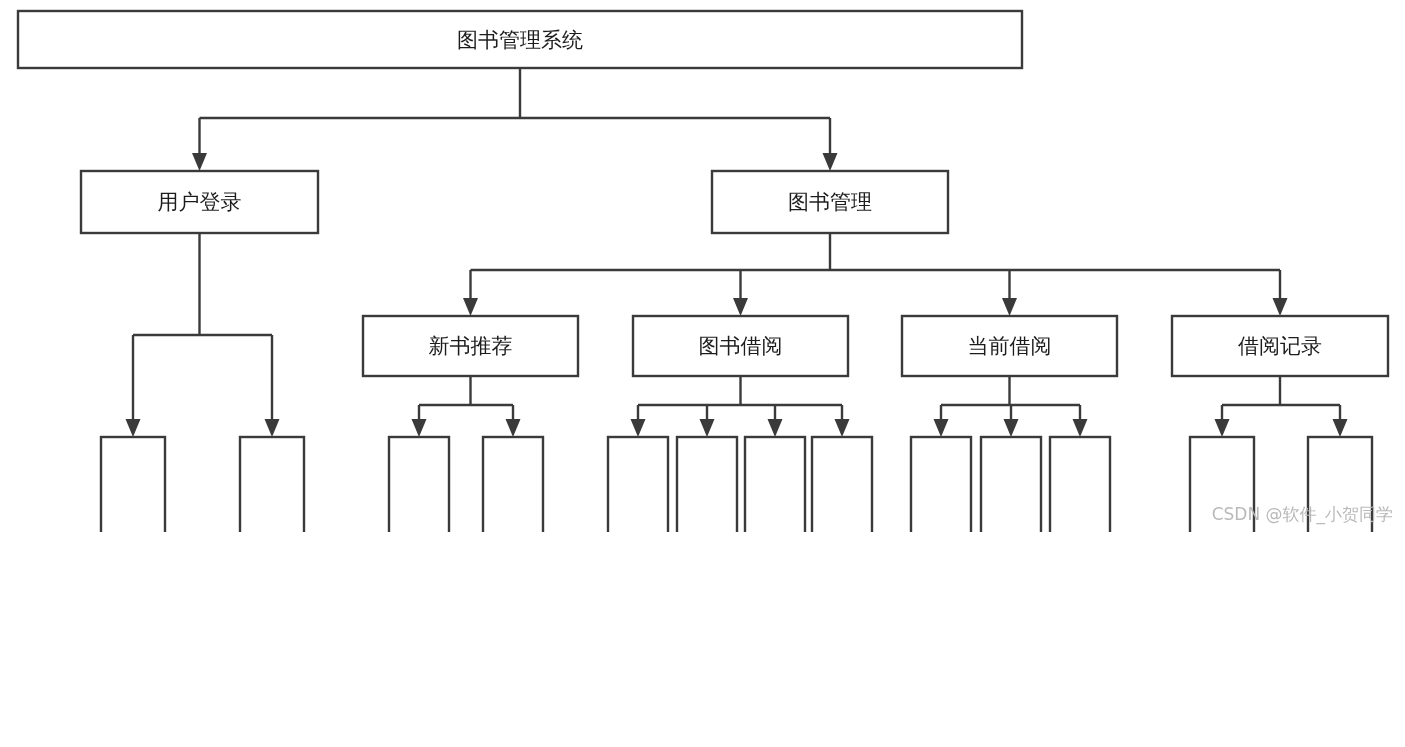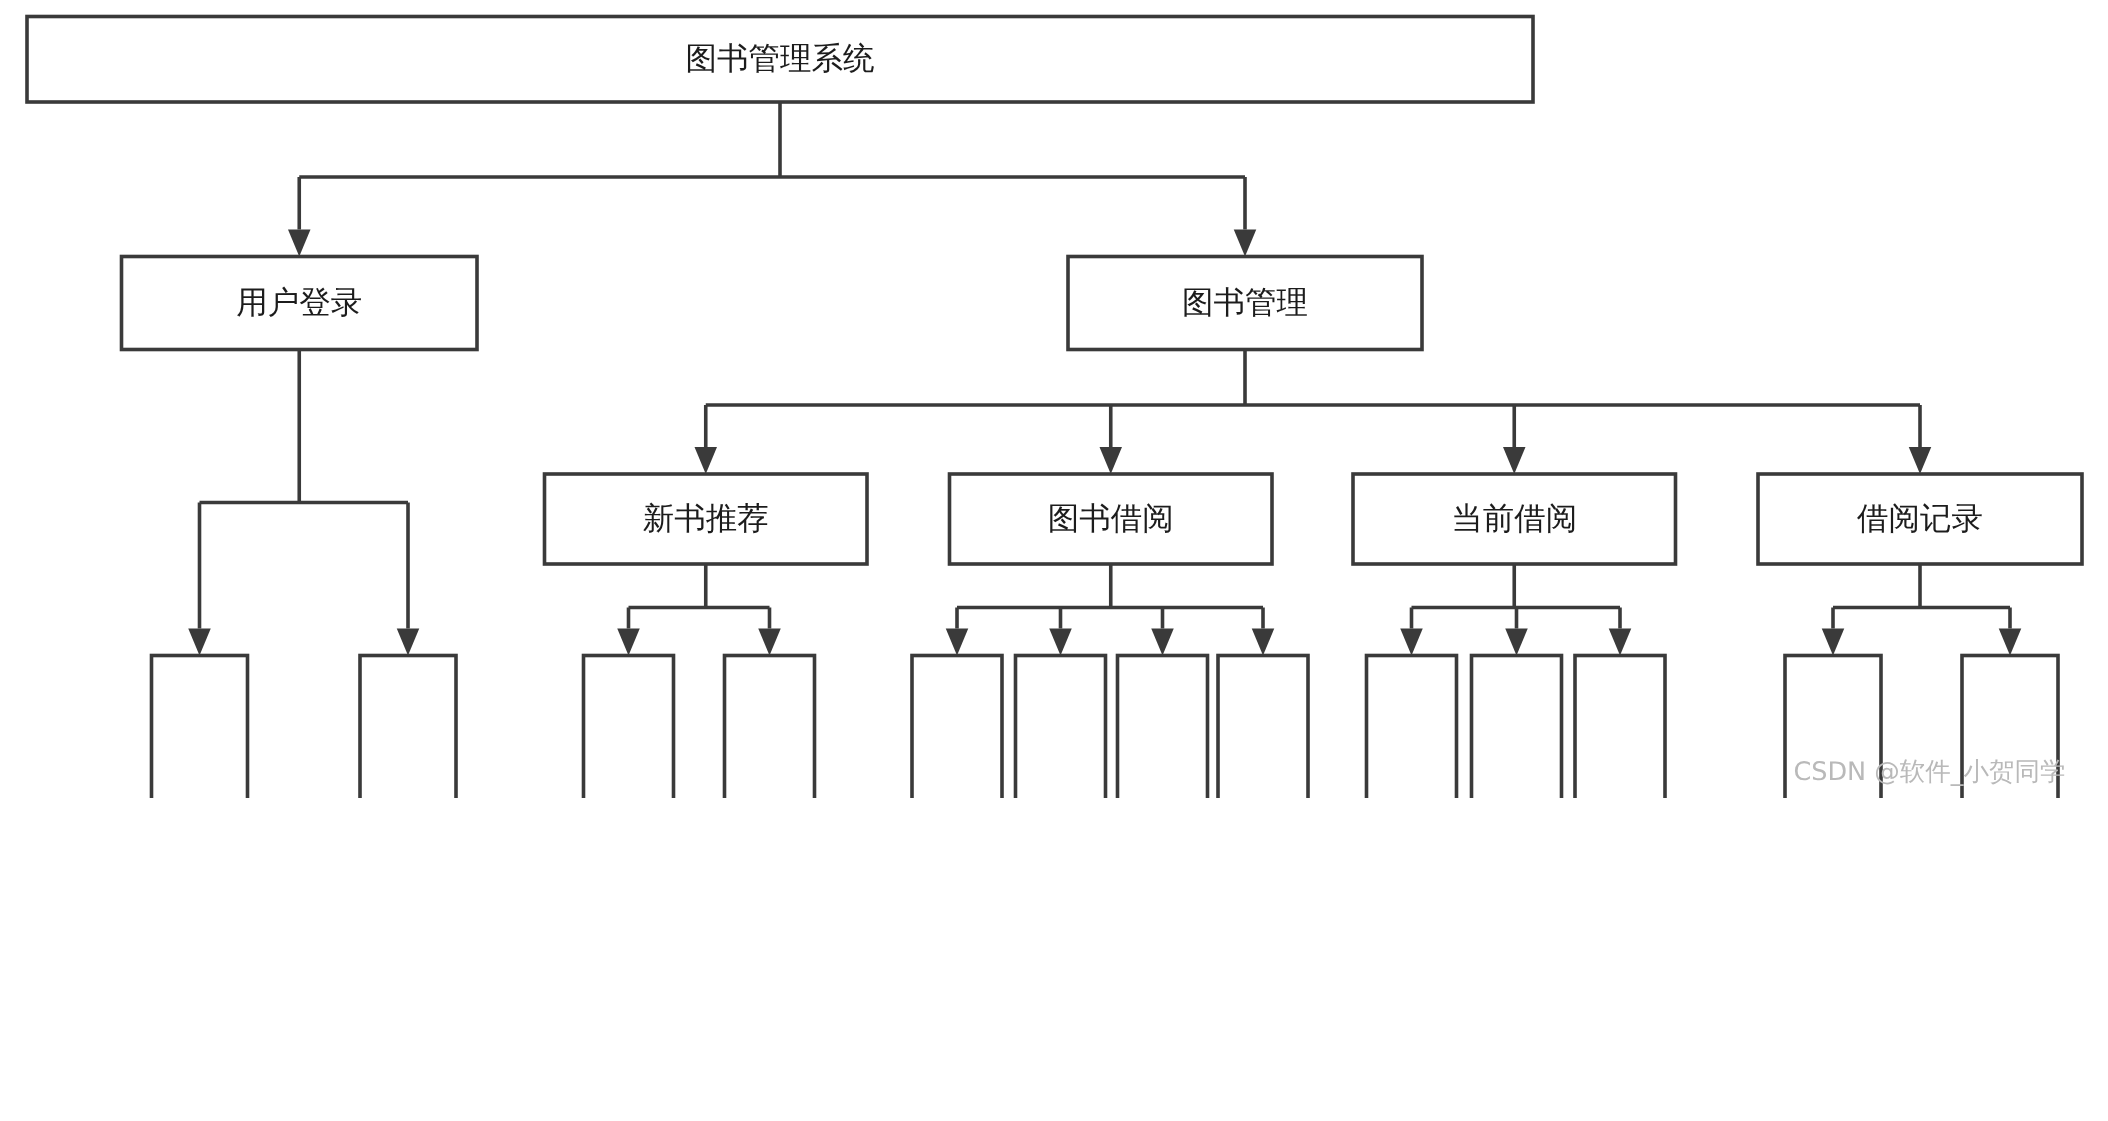--- a/index.html
+++ b/index.html
@@ -59,21 +59,21 @@
     letter-spacing: 2px;
     color: #1c1c1c;
     white-space: nowrap;
     display: flex;
     align-items: center;
     justify-content: center;
     pointer-events: none;
   }
   .watermark {
     position: absolute;
-    right: 28px;
+    right: 12px;
     bottom: 6px;
     font-family: "DejaVu Sans", "Liberation Sans", sans-serif;
     font-size: 17px;
     color: #b9b9b9;
     white-space: nowrap;
     user-select: none;
   }
 </style>
 </head>
 <body>

